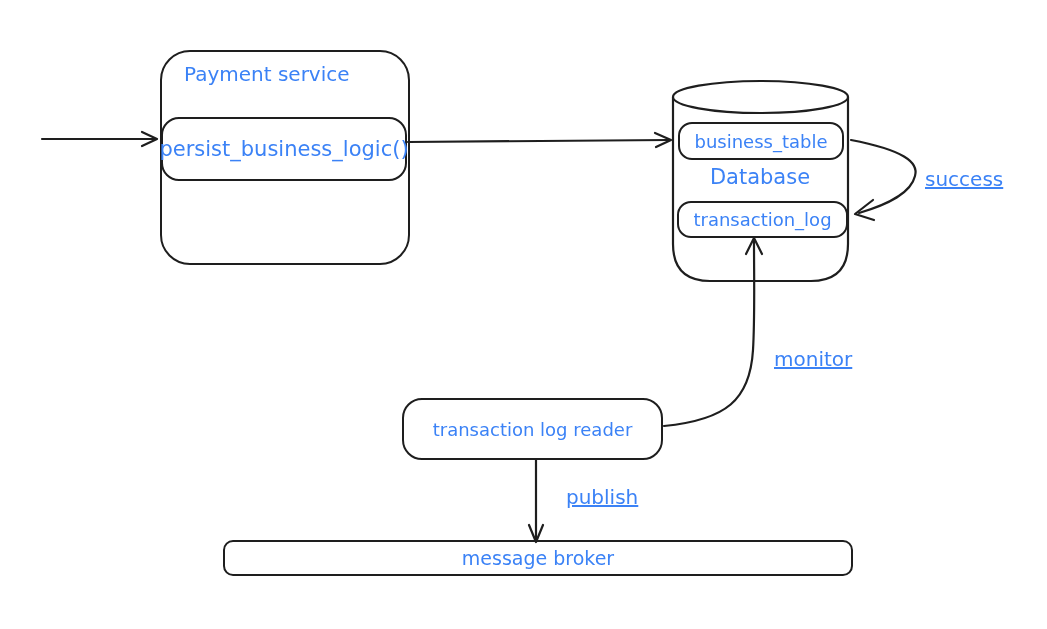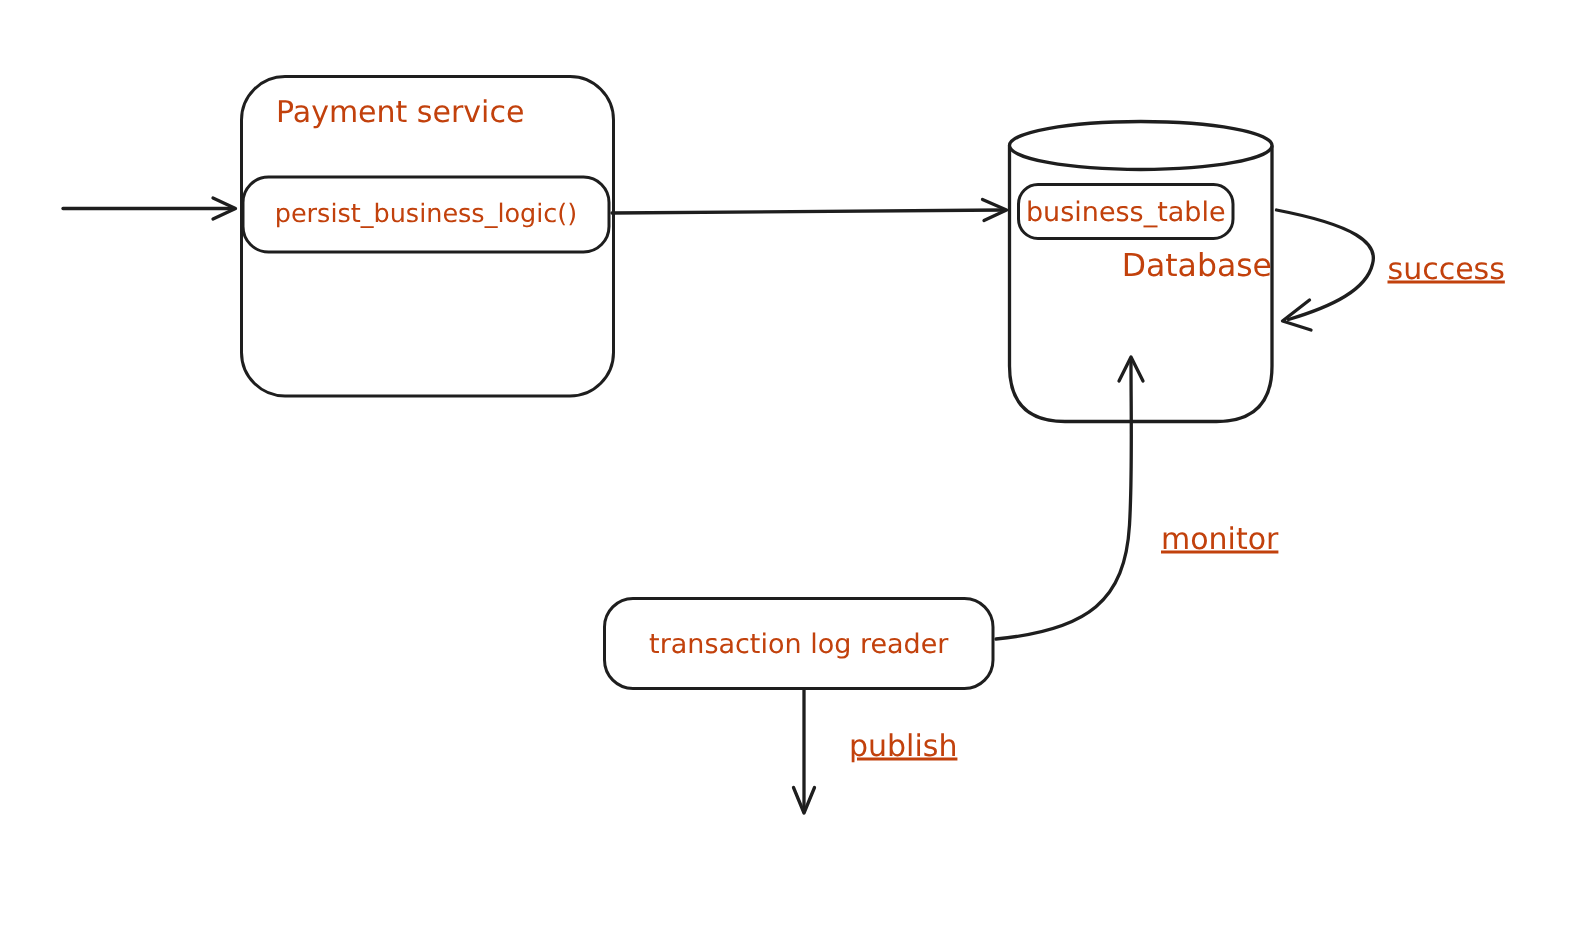--- a/index.html
+++ b/index.html
@@ -6,21 +6,21 @@
     margin: 0;
     padding: 0;
     background: #ffffff;
   }
   .canvas {
     position: relative;
     width: 1047px;
     height: 629px;
     background: #ffffff;
     font-family: "DejaVu Sans", "Liberation Sans", sans-serif;
-    color: #c2410c;
+    color: #3b82f6;
     overflow: hidden;
   }
   .wires {
     position: absolute;
     left: 0; top: 0;
     width: 1047px;
     height: 629px;
     z-index: 1;
   }
   .node {
@@ -51,23 +51,23 @@
   }
   .node-title {
     position: absolute;
     z-index: 3;
     white-space: nowrap;
     font-size: 20px;
   }
   
   #payment-box   { left: 160px; top: 50px;  width: 250px; height: 215px; }
   #payment-title { left: 184px; top: 62px; }
-  #persist-box   { left: 161px; top: 117px; width: 246px; height: 52px; font-size: 17px; border-radius: 18px; }
-  #business-box  { left: 678px; top: 122px; width: 145px; height: 38px; }
-  #database-title{ left: 672px; top: 165px; width: 176px; text-align: right; font-size: 21px; }
+  #persist-box   { left: 161px; top: 117px; width: 246px; height: 64px; font-size: 21px; border-radius: 18px; }
+  #business-box  { left: 678px; top: 122px; width: 166px; height: 38px; }
+  #database-title{ left: 672px; top: 165px; width: 176px; text-align: center; font-size: 21px; }
   #translog-box  { left: 677px; top: 201px; width: 171px; height: 37px; }
   #reader-box    { left: 402px; top: 398px; width: 261px; height: 62px; border-radius: 20px; }
   #broker-box    { left: 223px; top: 540px; width: 630px; height: 36px; border-radius: 10px; font-size: 19px; }
   #success-label { left: 925px; top: 167px; }
   #monitor-label { left: 774px; top: 347px; }
   #publish-label { left: 566px; top: 485px; }
   .stroke {
     fill: none;
     stroke: #1e1e1e;
     stroke-width: 2.2;
@@ -120,21 +120,23 @@
 
   <div class="node container-node" id="payment-box"></div>
   <div class="node-title" id="payment-title">Payment service</div>
 
   <div class="node pill-node" id="persist-box">persist_business_logic()</div>
 
   <div class="node pill-node" id="business-box">business_table</div>
 
   <div class="node-title" id="database-title">Database</div>
 
+  <div class="node pill-node" id="translog-box">transaction_log</div>
 
   <div class="node pill-node" id="reader-box">transaction log reader</div>
 
+  <div class="node pill-node" id="broker-box">message broker</div>
 
   <div class="label" id="success-label">success</div>
   <div class="label" id="monitor-label">monitor</div>
   <div class="label" id="publish-label">publish</div>
 
 </div>
 
 </body></html>

